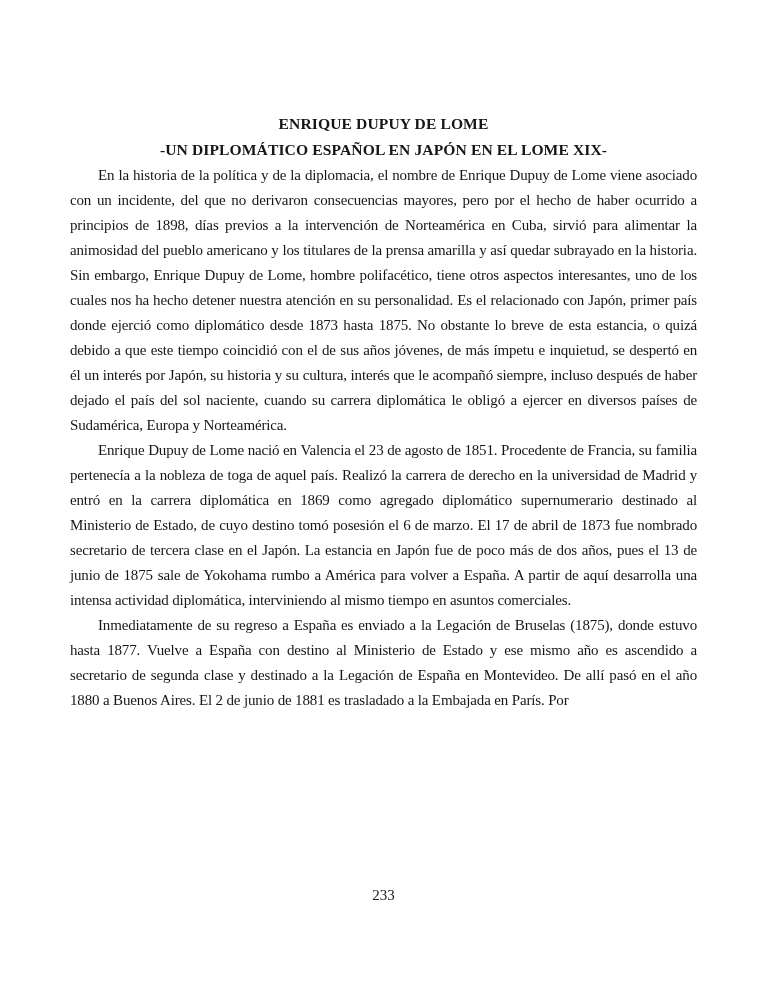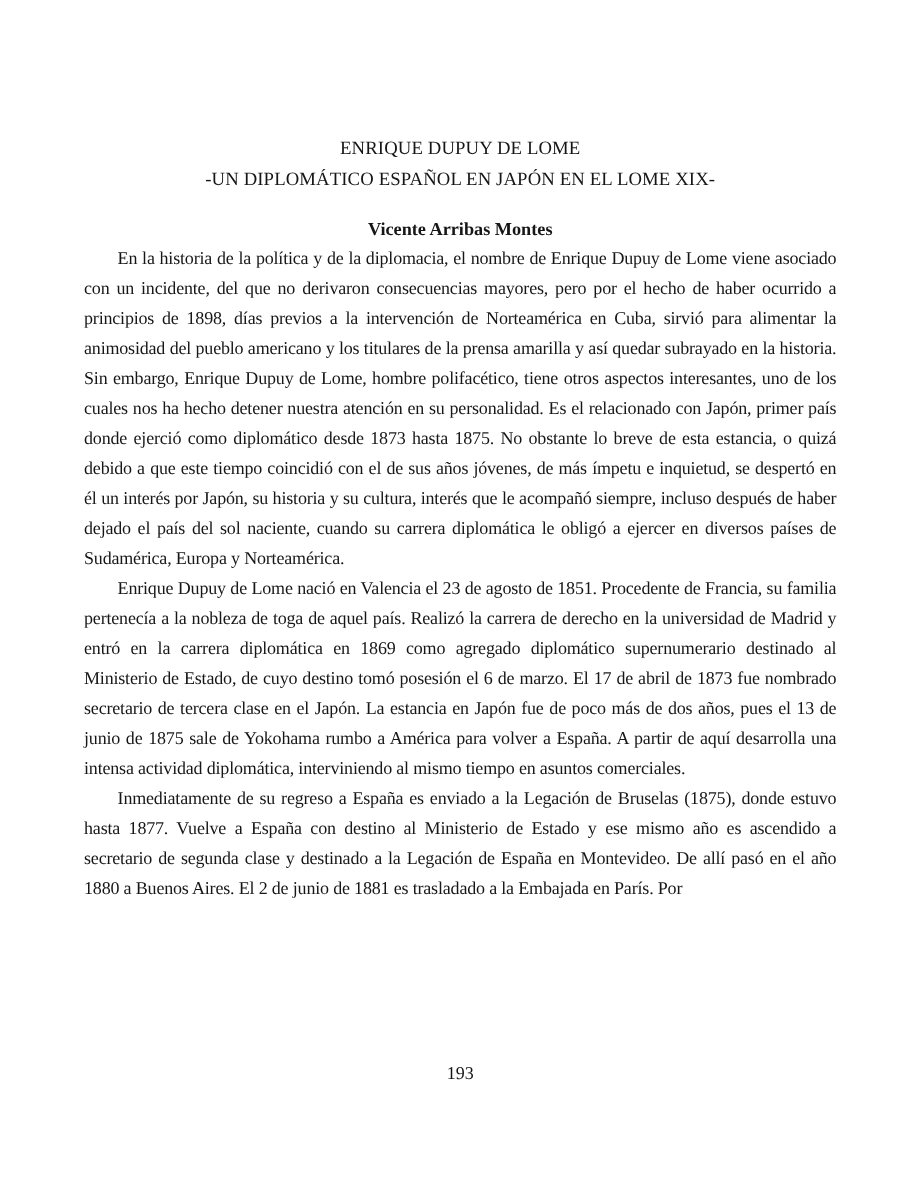--- a/index.html
+++ b/index.html
@@ -18,21 +18,21 @@
   }
   .content {
     position: absolute;
     left: 70px;
     top: 0;
     width: 627px;
   }
   .title-block {
     margin-top: 111px;
     text-align: center;
-    font-weight: normal;
+    font-weight: bold;
     font-size: 15.6px;
     line-height: 26px;
     letter-spacing: 0.1px;
   }
   .title-line {
     margin: 0;
   }
   .author {
     margin-top: 16px;
     text-align: center;
@@ -75,27 +75,26 @@
 <body>
 
 <div class="page">
   <div class="content">
 
     <div class="title-block">
       <div class="title-line">ENRIQUE DUPUY DE LOME</div>
       <div class="title-line">-UN DIPLOMÁTICO ESPAÑOL EN JAPÓN EN EL LOME XIX-</div>
     </div>
 
-    <div class="author">Vicente Arribas Montes</div>
 
     <div class="body-text">
       <p class="body-par intro-par">En la historia de la política y de la diplomacia, el nombre de Enrique Dupuy de Lome viene asociado con un incidente, del que no derivaron consecuencias mayores, pero por el hecho de haber ocurrido a principios de 1898, días previos a la intervención de Norteamérica en Cuba, sirvió para alimentar la animosidad del pueblo americano y los titulares de la prensa amarilla y así quedar subrayado en la historia. Sin embargo, Enrique Dupuy de Lome, hombre polifacético, tiene otros aspectos interesantes, uno de los cuales nos ha hecho detener nuestra atención en su personalidad. Es el relacionado con Japón, primer país donde ejerció como diplomático desde 1873 hasta 1875. No obstante lo breve de esta estancia, o quizá debido a que este tiempo coincidió con el de sus años jóvenes, de más ímpetu e inquietud, se despertó en él un interés por Japón, su historia y su cultura, interés que le acompañó siempre, incluso después de haber dejado el país del sol naciente, cuando su carrera diplomática le obligó a ejercer en diversos países de Sudamérica, Europa y Norteamérica.</p>
 
 
       <p class="body-par">Enrique Dupuy de Lome nació en Valencia el 23 de agosto de 1851. Procedente de Francia, su familia pertenecía a la nobleza de toga de aquel país. Realizó la carrera de derecho en la universidad de Madrid y entró en la carrera diplomática en 1869 como agregado diplomático supernumerario destinado al Ministerio de Estado, de cuyo destino tomó posesión el 6 de marzo. El 17 de abril de 1873 fue nombrado secretario de tercera clase en el Japón. La estancia en Japón fue de poco más de dos años, pues el 13 de junio de 1875 sale de Yokohama rumbo a América para volver a España. A partir de aquí desarrolla una intensa actividad diplomática, interviniendo al mismo tiempo en asuntos comerciales.</p>
 
       <p class="body-par">Inmediatamente de su regreso a España es enviado a la Legación de Bruselas (1875), donde estuvo hasta 1877. Vuelve a España con destino al Ministerio de Estado y ese mismo año es ascendido a secretario de segunda clase y destinado a la Legación de España en Montevideo. De allí pasó en el año 1880 a Buenos Aires. El 2 de junio de 1881 es trasladado a la Embajada en París. Por</p>
     </div>
 
   </div>
 
-  <div class="page-number">193</div>
+  <div class="page-number">233</div>
 </div>
 
 </body></html>

